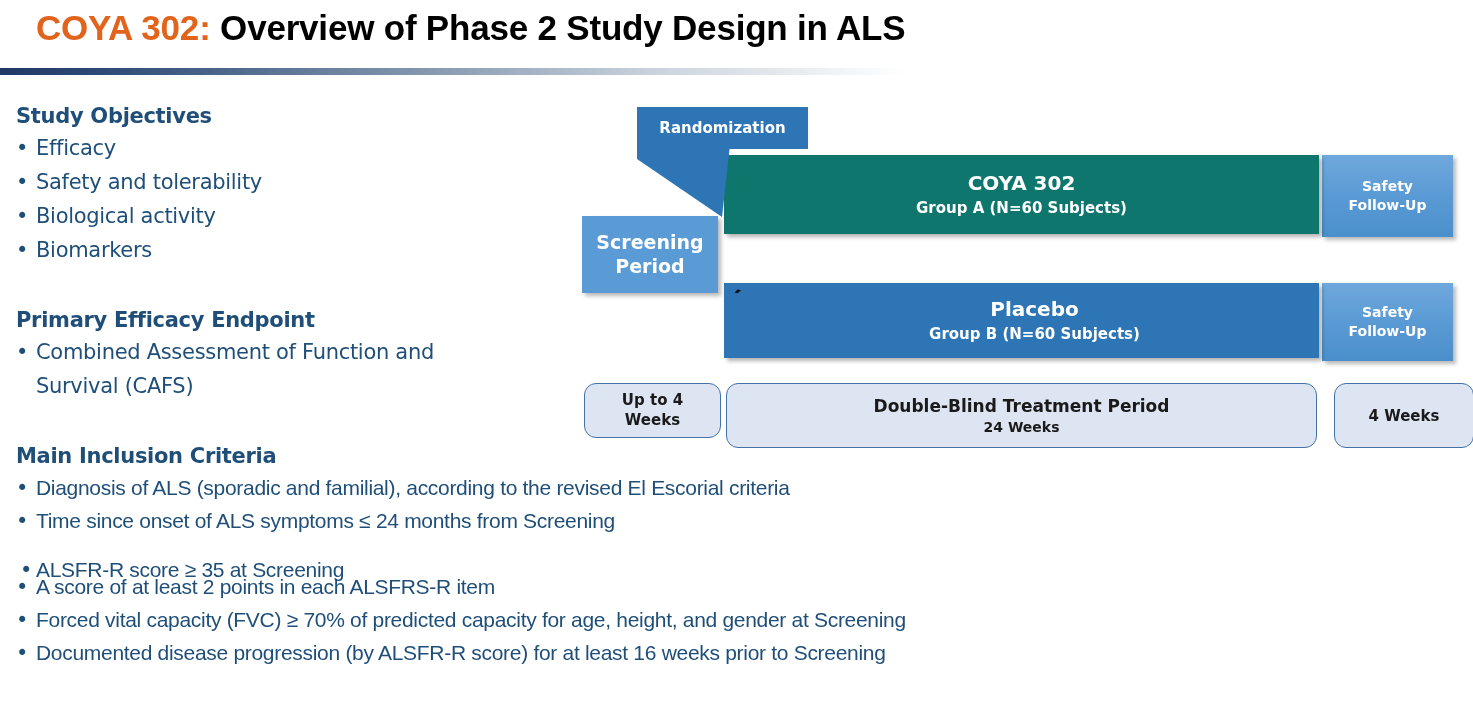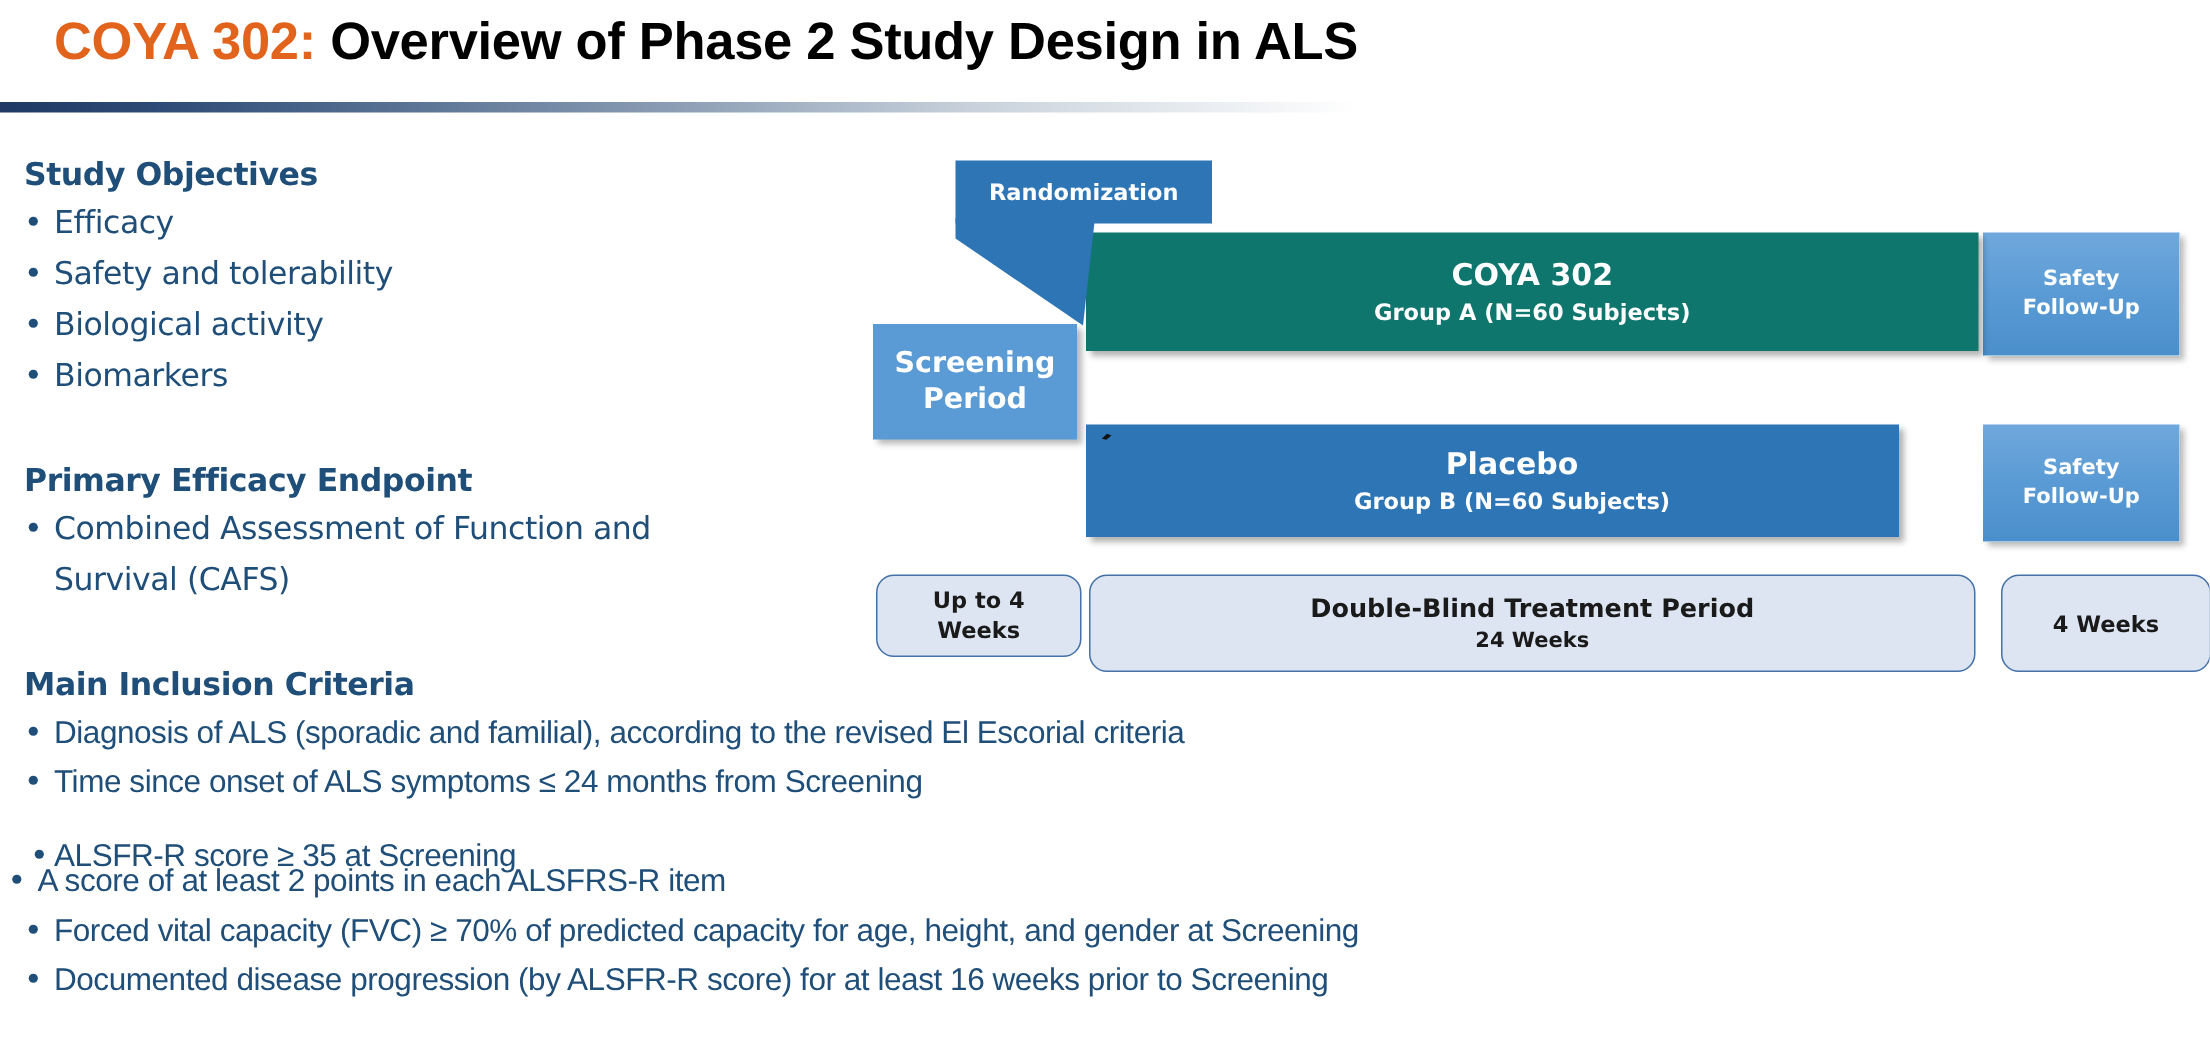--- a/index.html
+++ b/index.html
@@ -105,21 +105,21 @@
     z-index: 3;
   }
 
   #bar-coya {
     left: 724px; top: 155px; width: 595px; height: 79px;
     background: #0f766e;
     box-shadow: 3px 3px 4px rgba(0,0,0,0.3);
     z-index: 4;
   }
   #bar-placebo {
-    left: 724px; top: 283px; width: 542px; height: 75px;
+    left: 724px; top: 283px; width: 595px; height: 75px;
     background: #2E75B6;
     box-shadow: 3px 3px 4px rgba(0,0,0,0.3);
     z-index: 4;
     padding-left: 26px;
   }
   .bar-title { font-size: 20px; font-weight: bold; line-height: 1.15; }
   .bar-sub { font-size: 15px; font-weight: bold; margin-top: 4px; }
 
   #safety-a {
     left: 1322px; top: 155px; width: 131px; height: 82px;
@@ -180,21 +180,21 @@
 
 <div class="txt-head" style="left:16px; top:308px;">Primary Efficacy Endpoint</div>
 <div class="bullet-line" style="left:16px; top:340px;"><span class="dot">•</span><span>Combined Assessment of Function and</span></div>
 <div class="bullet-line cont" style="left:16px; top:374px;"><span>Survival (CAFS)</span></div>
 
 <div class="txt-head" style="left:16px; top:444px;">Main Inclusion Criteria</div>
 
 <div class="bullet-line" style="left:16px; top:476px;"><span class="dot">•</span><span class="narrow">Diagnosis of ALS (sporadic and familial), according to the revised El Escorial criteria</span></div>
 <div class="bullet-line" style="left:16px; top:509px;"><span class="dot">•</span><span class="narrow">Time since onset of ALS symptoms ≤ 24 months from Screening</span></div>
 <div class="bullet-line" style="left:16px; top:558px;text-align:center;"><span class="dot">•</span><span class="narrow">ALSFR-R score ≥ 35 at Screening</span></div>
-<div class="bullet-line" style="left:5px; top:575px;"><span class="dot">•</span><span class="narrow">A score of at least 2 points in each ALSFRS-R item</span></div>
+<div class="bullet-line" style="left:16px; top:575px;"><span class="dot">•</span><span class="narrow">A score of at least 2 points in each ALSFRS-R item</span></div>
 <div class="bullet-line" style="left:16px; top:608px;"><span class="dot">•</span><span class="narrow">Forced vital capacity (FVC) ≥ 70% of predicted capacity for age, height, and gender at Screening</span></div>
 <div class="bullet-line" style="left:16px; top:641px;"><span class="dot">•</span><span class="narrow">Documented disease progression (by ALSFR-R score) for at least 16 weeks prior to Screening</span></div>
 
 <div id="diagram">
 
   <svg id="callout-tail" viewBox="0 0 200 80">
     <polygon points="7,0 100,0 92,72 7,14" fill="#2E75B6"></polygon>
   </svg>
 
   <div class="dbox" id="callout-randomization">

